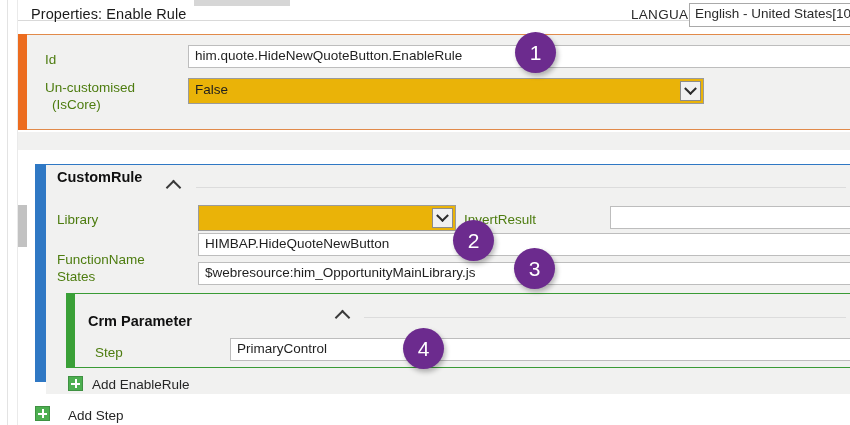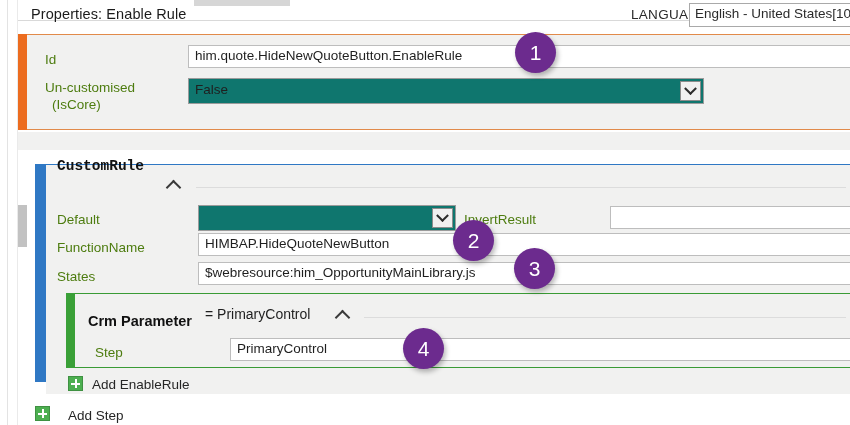--- a/index.html
+++ b/index.html
@@ -84,21 +84,21 @@
     position: absolute; font-size: 13.5px; color: #4d7c0f;
     white-space: nowrap; line-height: 16px;
   }
   .tf {
     position: absolute; background: #ffffff; border: 1px solid #bdbdbd;
     font-size: 13.5px; color: #1f1f1f;
     padding: 2px 0 0 6px; height: 23px;
     white-space: nowrap; overflow: hidden;
   }
   .combo {
-    position: absolute; background: #0f766e; border: 1px solid #9b9b9b;
+    position: absolute; background: #eab308; border: 1px solid #9b9b9b;
     height: 26px;
   }
   .combo .combo-text {
     position: absolute; left: 6px; top: 3px;
     font-size: 13.5px; color: #1f1f1f; white-space: nowrap;
   }
   .combo .combo-btn {
     position: absolute; right: 2px; top: 2px; width: 21px; height: 20px;
     background: #f0f0f0; border: 1px solid #8c8c8c;
     display: flex; align-items: center; justify-content: center;
@@ -216,45 +216,44 @@
     <div class="combo-btn">
       <i class="chev-down"></i>
     </div>
   </div>
 
   <div class="gap-strip"></div>
 
   <div class="panel-rule"></div>
   <div class="accent-blue"></div>
 
-  <div class="section-title" style="left:57px; top:158px;font-family:Liberation Mono, monospace;">CustomRule</div>
+  <div class="section-title" style="left:57px; top:169px;">CustomRule</div>
   <div class="chev-up" style="left:168px; top:182px;"></div>
   <div class="title-rule" style="left:196px; top:187px; width:650px;"></div>
 
-  <div class="row-label" style="left:57px; top:212px;">Default</div>
+  <div class="row-label" style="left:57px; top:212px;">Library</div>
   <div class="combo" style="left:198px; top:205px; width:258px;">
     <div class="combo-text"></div>
     <div class="combo-btn">
       <i class="chev-down"></i>
     </div>
   </div>
   <div class="row-label" style="left:464px; top:212px;">InvertResult</div>
   <div class="tf" style="left:610px; top:206px; width:244px;"></div>
 
-  <div class="row-label" style="left:57px; top:240px;">FunctionName</div>
+  <div class="row-label" style="left:57px; top:252px;">FunctionName</div>
   <div class="tf" style="left:198px; top:233px; width:656px;">HIMBAP.HideQuoteNewButton</div>
 
   <div class="row-label" style="left:57px; top:269px;">States</div>
   <div class="tf" style="left:198px; top:262px; width:656px;">$webresource:him_OpportunityMainLibrary.js</div>
 
   <div class="panel-param"></div>
   <div class="accent-green"></div>
 
   <div class="section-title" style="left:88px; top:313px;">Crm Parameter</div>
-  <div class="section-eq" style="left:205px; top:306px;">= PrimaryControl</div>
   <div class="chev-up" style="left:337px; top:312px;"></div>
   <div class="title-rule" style="left:364px; top:317px; width:482px;"></div>
 
   <div class="row-label" style="left:95px; top:345px;">Step</div>
   <div class="tf" style="left:230px; top:338px; width:624px;">PrimaryControl</div>
 
   <div class="add-row-bg" style="left:46px; top:372px; width:806px; height:22px;"></div>
   <div class="plus-box" style="left:68px; top:376px;"></div>
   <div class="add-label" style="left:92px; top:377px;">Add EnableRule</div>
 

